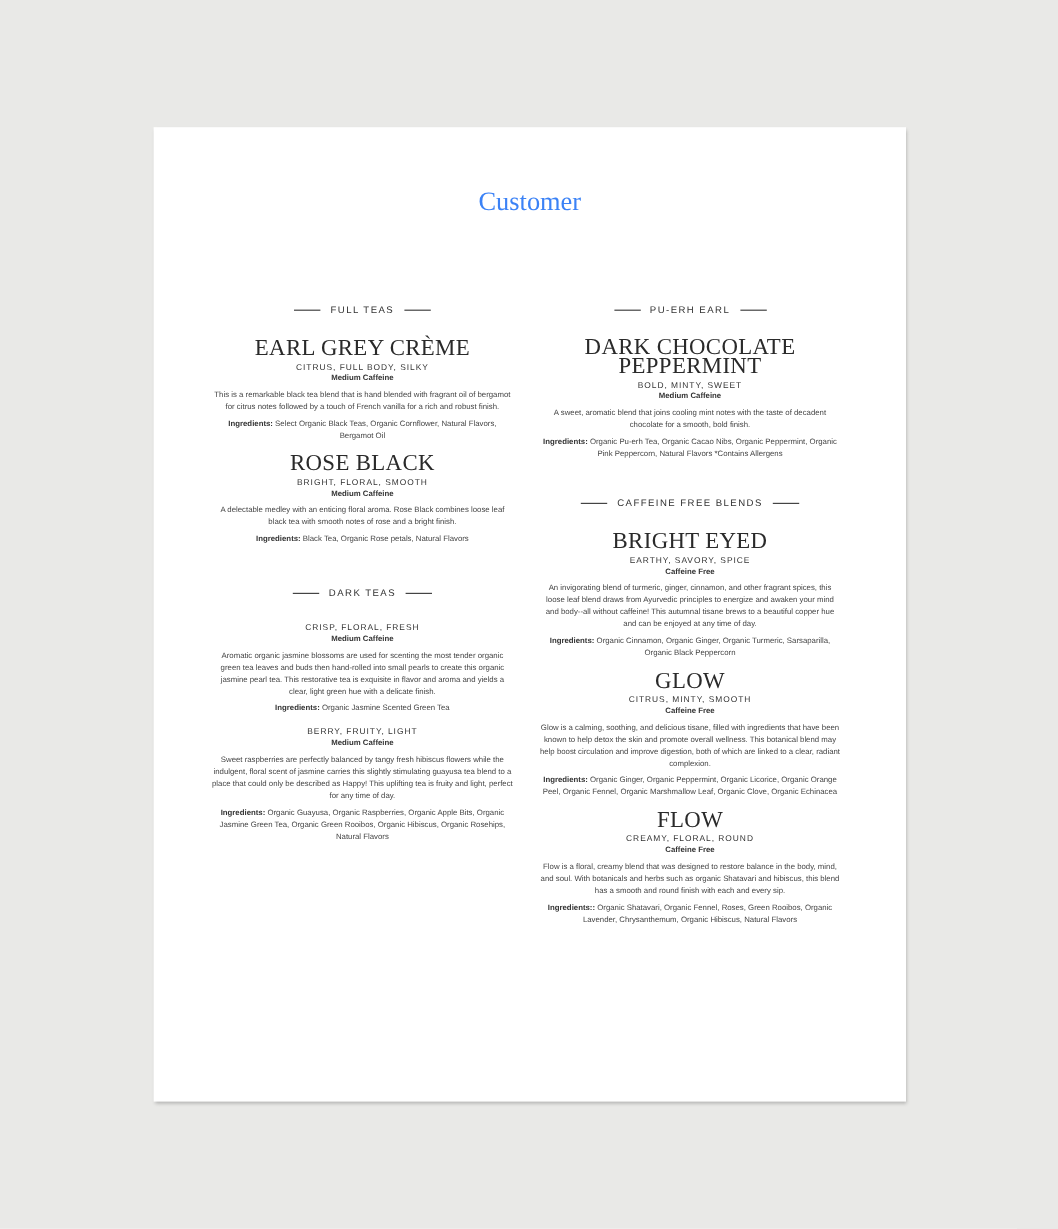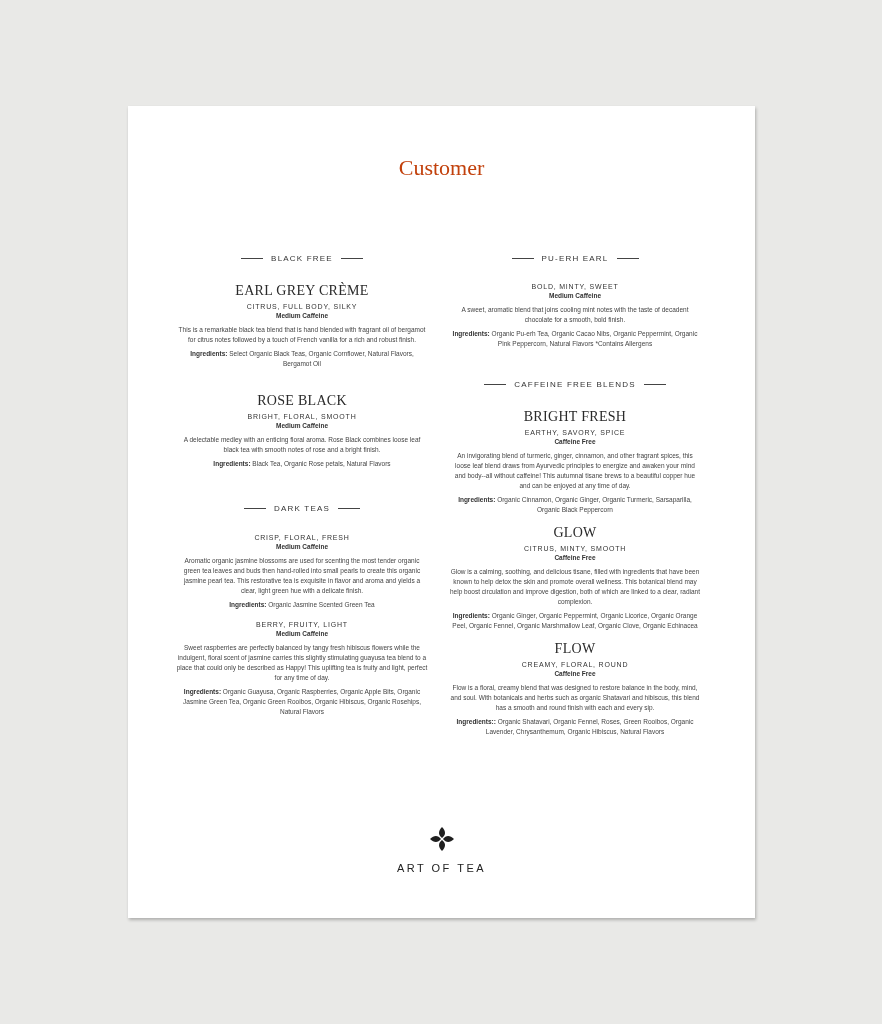--- a/index.html
+++ b/index.html
@@ -18,21 +18,21 @@
       background: #ffffff;
       box-shadow: 1px 2px 3px rgba(0,0,0,0.25);
     }
     .title {
       position: absolute;
       left: 0; right: 0; top: 48px;
       text-align: center;
       font-family: "Liberation Serif", serif;
       font-size: 22px;
       line-height: 27px;
-      color: #c2410c;
+      color: #3b82f6;
     }
     .col {
       position: absolute;
       top: 145px;
       width: 252px;
       text-align: center;
     }
     .col.left { left: 48px; }
     .col.right { left: 321px; }
     .section-head {
@@ -40,21 +40,21 @@
       font-size: 8px; letter-spacing: 1.2px;
       color: #333;
       height: 14px;
     }
     .section-head .rule {
       width: 22px; height: 1px; background: #444; margin: 0 8px;
     }
     .tea { margin-top: 14px; }
     .tea-name {
       font-family: "Liberation Serif", serif;
-      font-size: 14px; letter-spacing: 0.3px;
+      font-size: 19px; letter-spacing: 0.3px;
       color: #2a2a2a;
       line-height: 16px;
     }
     .tea-notes {
       font-size: 7px; letter-spacing: 0.8px;
       color: #333; margin-top: 3px; line-height: 9px;
     }
     .tea-caffeine {
       font-size: 6.5px; font-weight: bold; color: #333;
       line-height: 9px;
@@ -81,33 +81,33 @@
 <body>
 
 <div class="page">
   <div class="title">
     <div>Customer</div>
   </div>
 
   <div class="col left">
     <div class="section-head">
       <span class="rule"></span>
-      <span>BLACK FREE</span>
+      <span>FULL TEAS</span>
       <span class="rule"></span>
     </div>
 
     <div class="tea" style="margin-top:18px">
       <div class="tea-name">EARL GREY CRÈME</div>
       <div class="tea-notes">CITRUS, FULL BODY, SILKY</div>
       <div class="tea-caffeine">Medium Caffeine</div>
       <div class="tea-desc">This is a remarkable black tea blend that is hand blended with fragrant oil of bergamot for citrus notes followed by a touch of French vanilla for a rich and robust finish.</div>
       <div class="tea-ingr"><b>Ingredients:</b><span> Select Organic Black Teas, Organic Cornflower, Natural Flavors, Bergamot Oil</span></div>
     </div>
 
-    <div class="tea" style="margin-top:24px">
+    <div class="tea" style="margin-top:10px">
       <div class="tea-name">ROSE BLACK</div>
       <div class="tea-notes">BRIGHT, FLORAL, SMOOTH</div>
       <div class="tea-caffeine">Medium Caffeine</div>
       <div class="tea-desc">A delectable medley with an enticing floral aroma. Rose Black combines loose leaf black tea with smooth notes of rose and a bright finish.</div>
       <div class="tea-ingr"><b>Ingredients:</b><span> Black Tea, Organic Rose petals, Natural Flavors</span></div>
     </div>
 
     <div class="spacer-section" style="height:32px"></div>
 
     <div class="section-head">
@@ -132,36 +132,37 @@
   </div>
 
   <div class="col right">
     <div class="section-head">
       <span class="rule"></span>
       <span>PU-ERH EARL</span>
       <span class="rule"></span>
     </div>
 
     <div class="tea" style="margin-top:17px">
+      <div class="tea-name">DARK CHOCOLATE PEPPERMINT</div>
       <div class="tea-notes">BOLD, MINTY, SWEET</div>
       <div class="tea-caffeine">Medium Caffeine</div>
       <div class="tea-desc">A sweet, aromatic blend that joins cooling mint notes with the taste of decadent chocolate for a smooth, bold finish.</div>
       <div class="tea-ingr"><b>Ingredients:</b><span> Organic Pu-erh Tea, Organic Cacao Nibs, Organic Peppermint, Organic Pink Peppercorn, Natural Flavors *Contains Allergens</span></div>
     </div>
 
     <div class="spacer-section" style="height:28px"></div>
 
     <div class="section-head">
       <span class="rule"></span>
       <span>CAFFEINE FREE BLENDS</span>
       <span class="rule"></span>
     </div>
 
     <div class="tea" style="margin-top:18px">
-      <div class="tea-name">BRIGHT FRESH</div>
+      <div class="tea-name">BRIGHT EYED</div>
       <div class="tea-notes">EARTHY, SAVORY, SPICE</div>
       <div class="tea-caffeine">Caffeine Free</div>
       <div class="tea-desc">An invigorating blend of turmeric, ginger, cinnamon, and other fragrant spices, this loose leaf blend draws from Ayurvedic principles to energize and awaken your mind and body--all without caffeine! This autumnal tisane brews to a beautiful copper hue and can be enjoyed at any time of day.</div>
       <div class="tea-ingr"><b>Ingredients:</b><span> Organic Cinnamon, Organic Ginger, Organic Turmeric, Sarsaparilla, Organic Black Peppercorn</span></div>
     </div>
 
     <div class="tea" style="margin-top:10px">
       <div class="tea-name">GLOW</div>
       <div class="tea-notes">CITRUS, MINTY, SMOOTH</div>
       <div class="tea-caffeine">Caffeine Free</div>
@@ -171,24 +172,13 @@
 
     <div class="tea" style="margin-top:10px">
       <div class="tea-name">FLOW</div>
       <div class="tea-notes">CREAMY, FLORAL, ROUND</div>
       <div class="tea-caffeine">Caffeine Free</div>
       <div class="tea-desc">Flow is a floral, creamy blend that was designed to restore balance in the body, mind, and soul. With botanicals and herbs such as organic Shatavari and hibiscus, this blend has a smooth and round finish with each and every sip.</div>
       <div class="tea-ingr"><b>Ingredients::</b><span> Organic Shatavari, Organic Fennel, Roses, Green Rooibos, Organic Lavender, Chrysanthemum, Organic Hibiscus, Natural Flavors</span></div>
     </div>
   </div>
 
-  <div class="logo">
-    <svg width="26" height="26" viewBox="0 0 26 26">
-      <g fill="#1f1f1f">
-        <path d="M13 1 C17 5 17 9 13 12 C9 9 9 5 13 1 Z"></path>
-        <path d="M13 25 C17 21 17 17 13 14 C9 17 9 21 13 25 Z"></path>
-        <path d="M1 13 C5 9 9 9 12 13 C9 17 5 17 1 13 Z"></path>
-        <path d="M25 13 C21 9 17 9 14 13 C17 17 21 17 25 13 Z"></path>
-      </g>
-    </svg>
-    <div class="logo-text">ART OF TEA</div>
-  </div>
 </div>
 
 </body></html>

